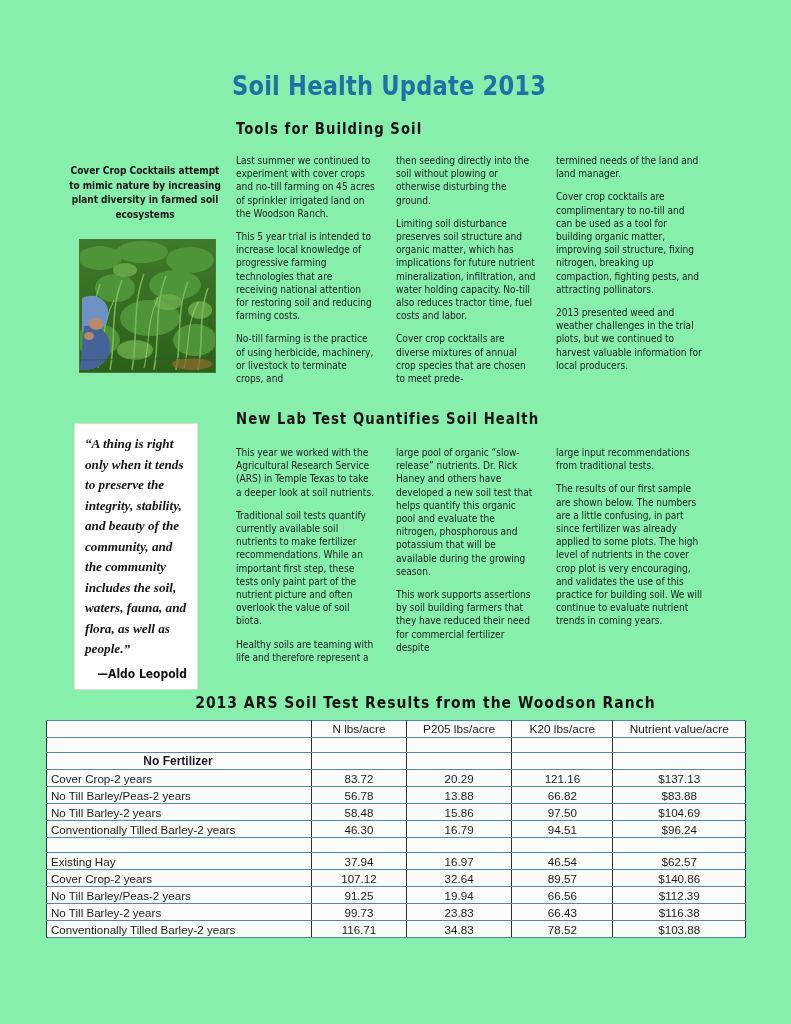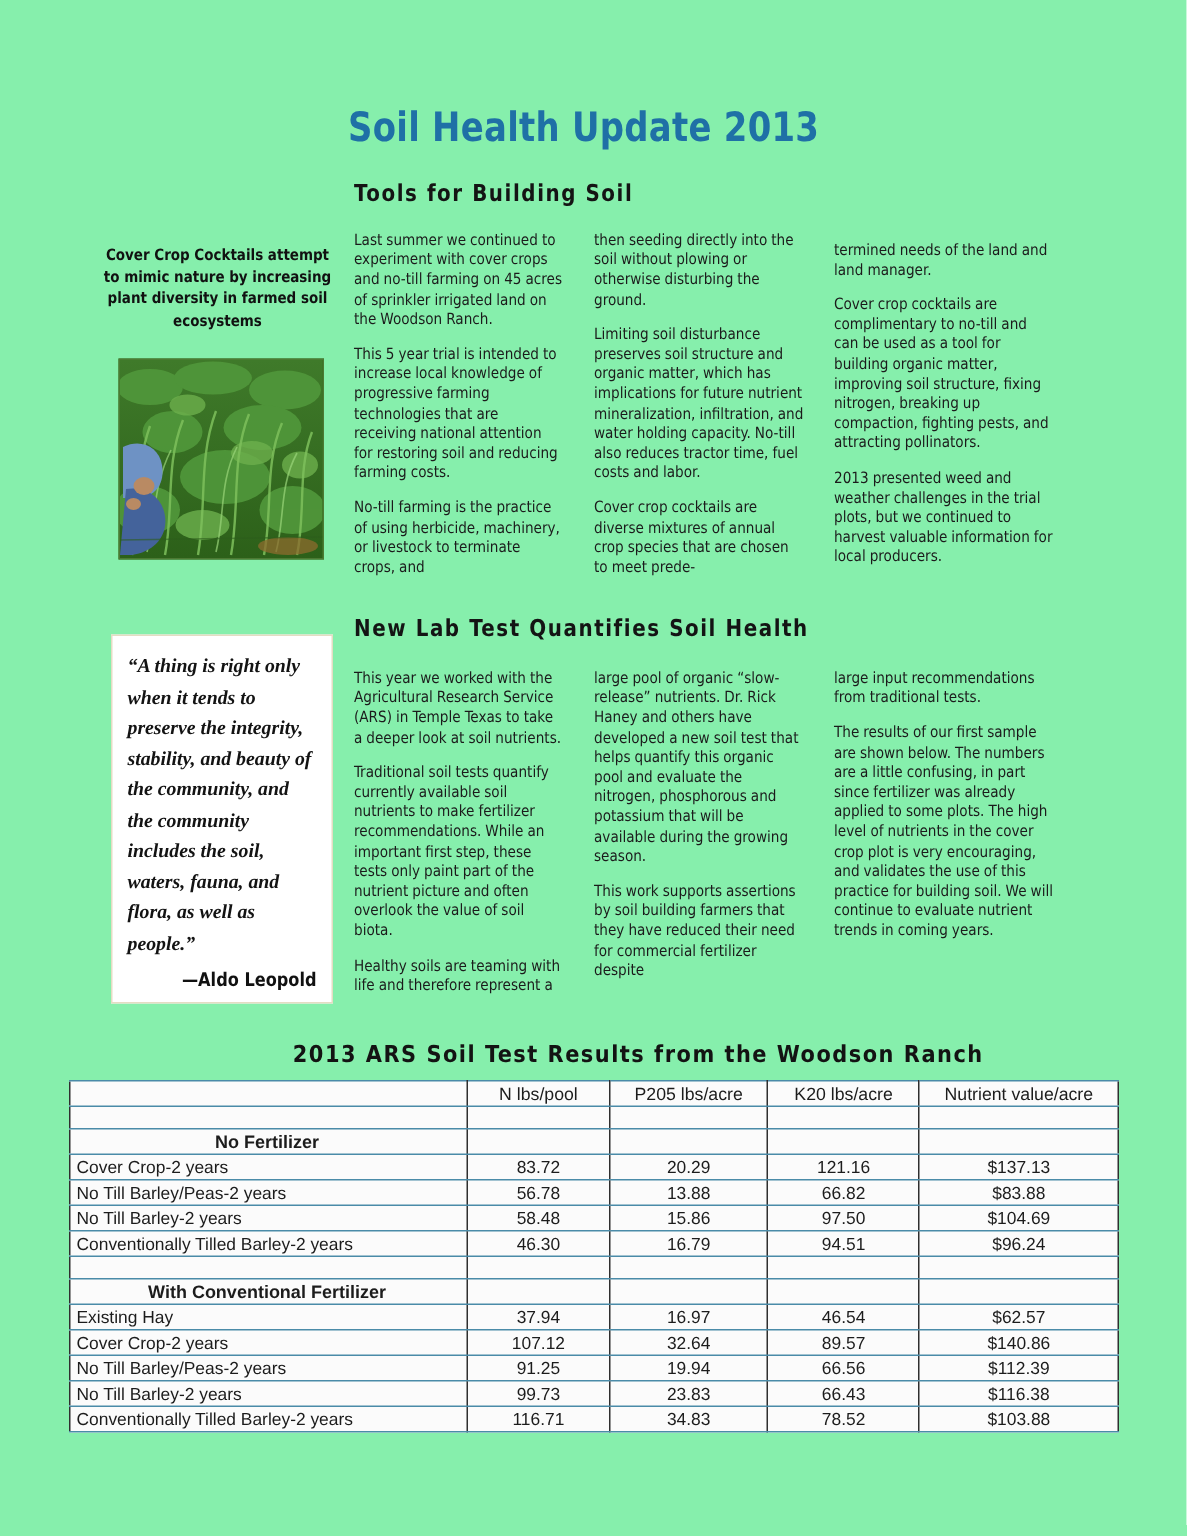--- a/index.html
+++ b/index.html
@@ -70,21 +70,21 @@
     font-size: 10.4px;
     line-height: 13.2px;
     color: #1b1b1b;
     transform: scaleX(0.97);
     transform-origin: left top;
     text-align: left;
     word-spacing: -0.2px;
   }
 
   #sec1-head { left: 236px; top: 120px; }
-  #sec1-cols { left: 236px; top: 154px; align-items: center; }
+  #sec1-cols { left: 236px; top: 154px; }
   #sec2-head { left: 236px; top: 410px; }
   #sec2-cols { left: 236px; top: 446px; }
 
   
   .caption {
     position: absolute;
     left: 62px;
     top: 163px;
     width: 166px;
     text-align: center;
@@ -106,21 +106,21 @@
     background: #2d6b1e;
     border: 1px solid #4c7a33;
   }
   .photo svg { display: block; }
 
   
   .quote-box {
     position: absolute;
     left: 74px;
     top: 423px;
-    width: 148px;
+    width: 124px;
     padding: 10px 10px 8px 10px;
     border: 1px solid #e5dcc3;
     background: #ffffff;
     box-sizing: border-box;
   }
   .quote-text {
     font-family: "Liberation Serif", "DejaVu Serif", serif;
     font-style: italic;
     font-weight: bold;
     font-size: 13.2px;
@@ -319,21 +319,21 @@
       <colgroup>
         <col class="c0">
           <col class="c1">
           <col class="c2">
           <col class="c3">
           <col class="c4">
       </colgroup>
       <thead>
         <tr class="header">
           <th class="corner"></th>
-          <th>N lbs/pool</th>
+          <th>N lbs/acre</th>
           <th>P205 lbs/acre</th>
           <th>K20 lbs/acre</th>
           <th>Nutrient value/acre</th>
         </tr>
       </thead>
       <tbody>
         <tr>
           <td class="blank"></td>
           <td class="blank"></td>
           <td class="blank"></td>
@@ -376,27 +376,20 @@
           <td>$96.24</td>
         </tr>
         <tr>
           <td class="blank"></td>
           <td class="blank"></td>
           <td class="blank"></td>
           <td class="blank"></td>
           <td class="blank"></td>
         </tr>
         <tr>
-          <td class="grouplabel">With Conventional Fertilizer</td>
-          <td></td>
-          <td></td>
-          <td></td>
-          <td></td>
-        </tr>
-        <tr>
           <td class="rowlabel">Existing Hay</td>
           <td>37.94</td>
           <td>16.97</td>
           <td>46.54</td>
           <td>$62.57</td>
         </tr>
         <tr>
           <td class="rowlabel">Cover Crop-2 years</td>
           <td>107.12</td>
           <td>32.64</td>

